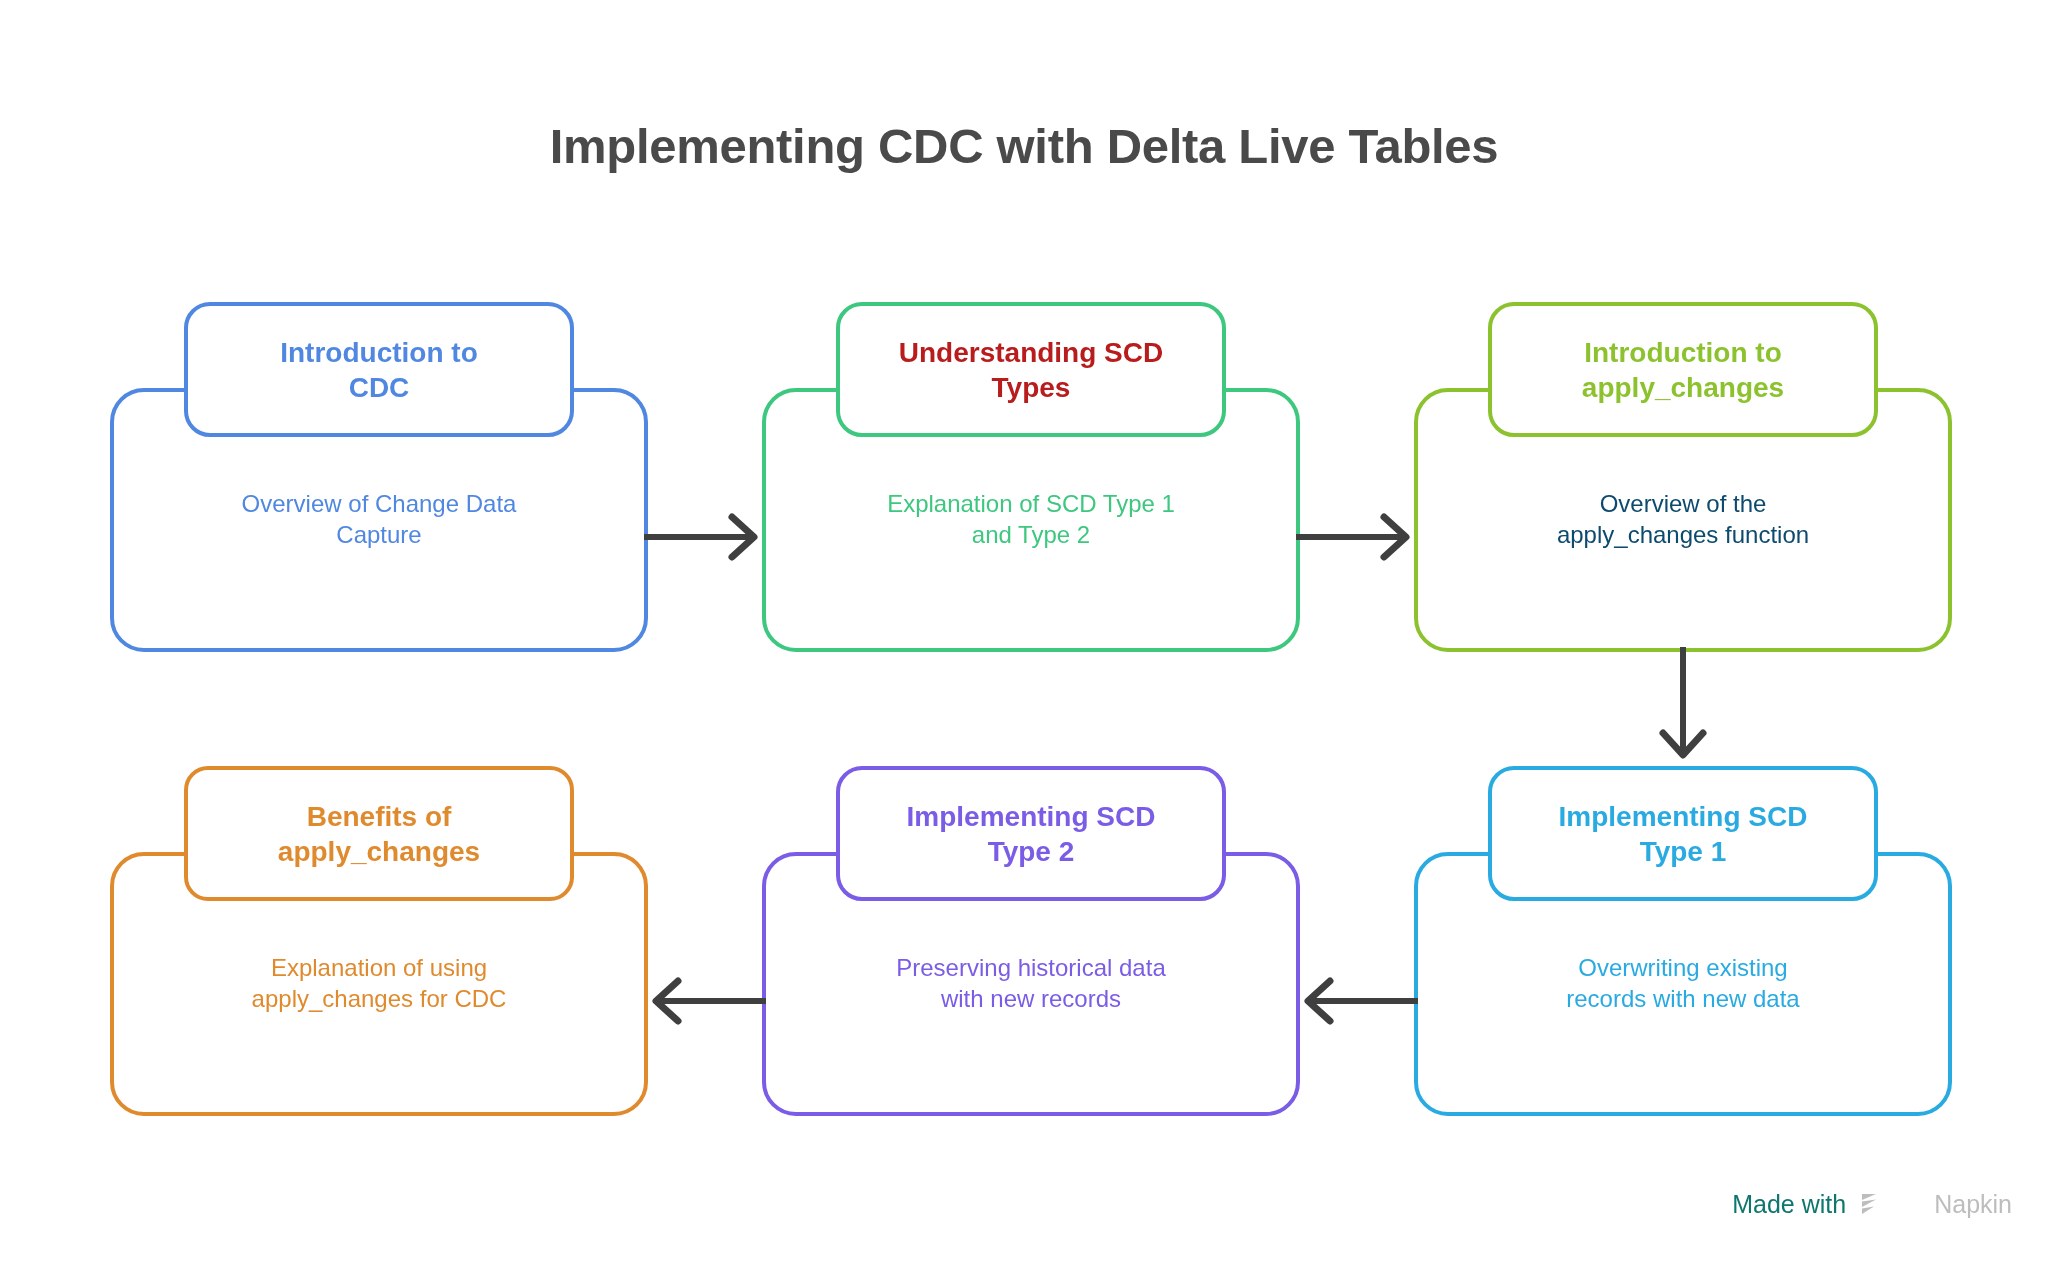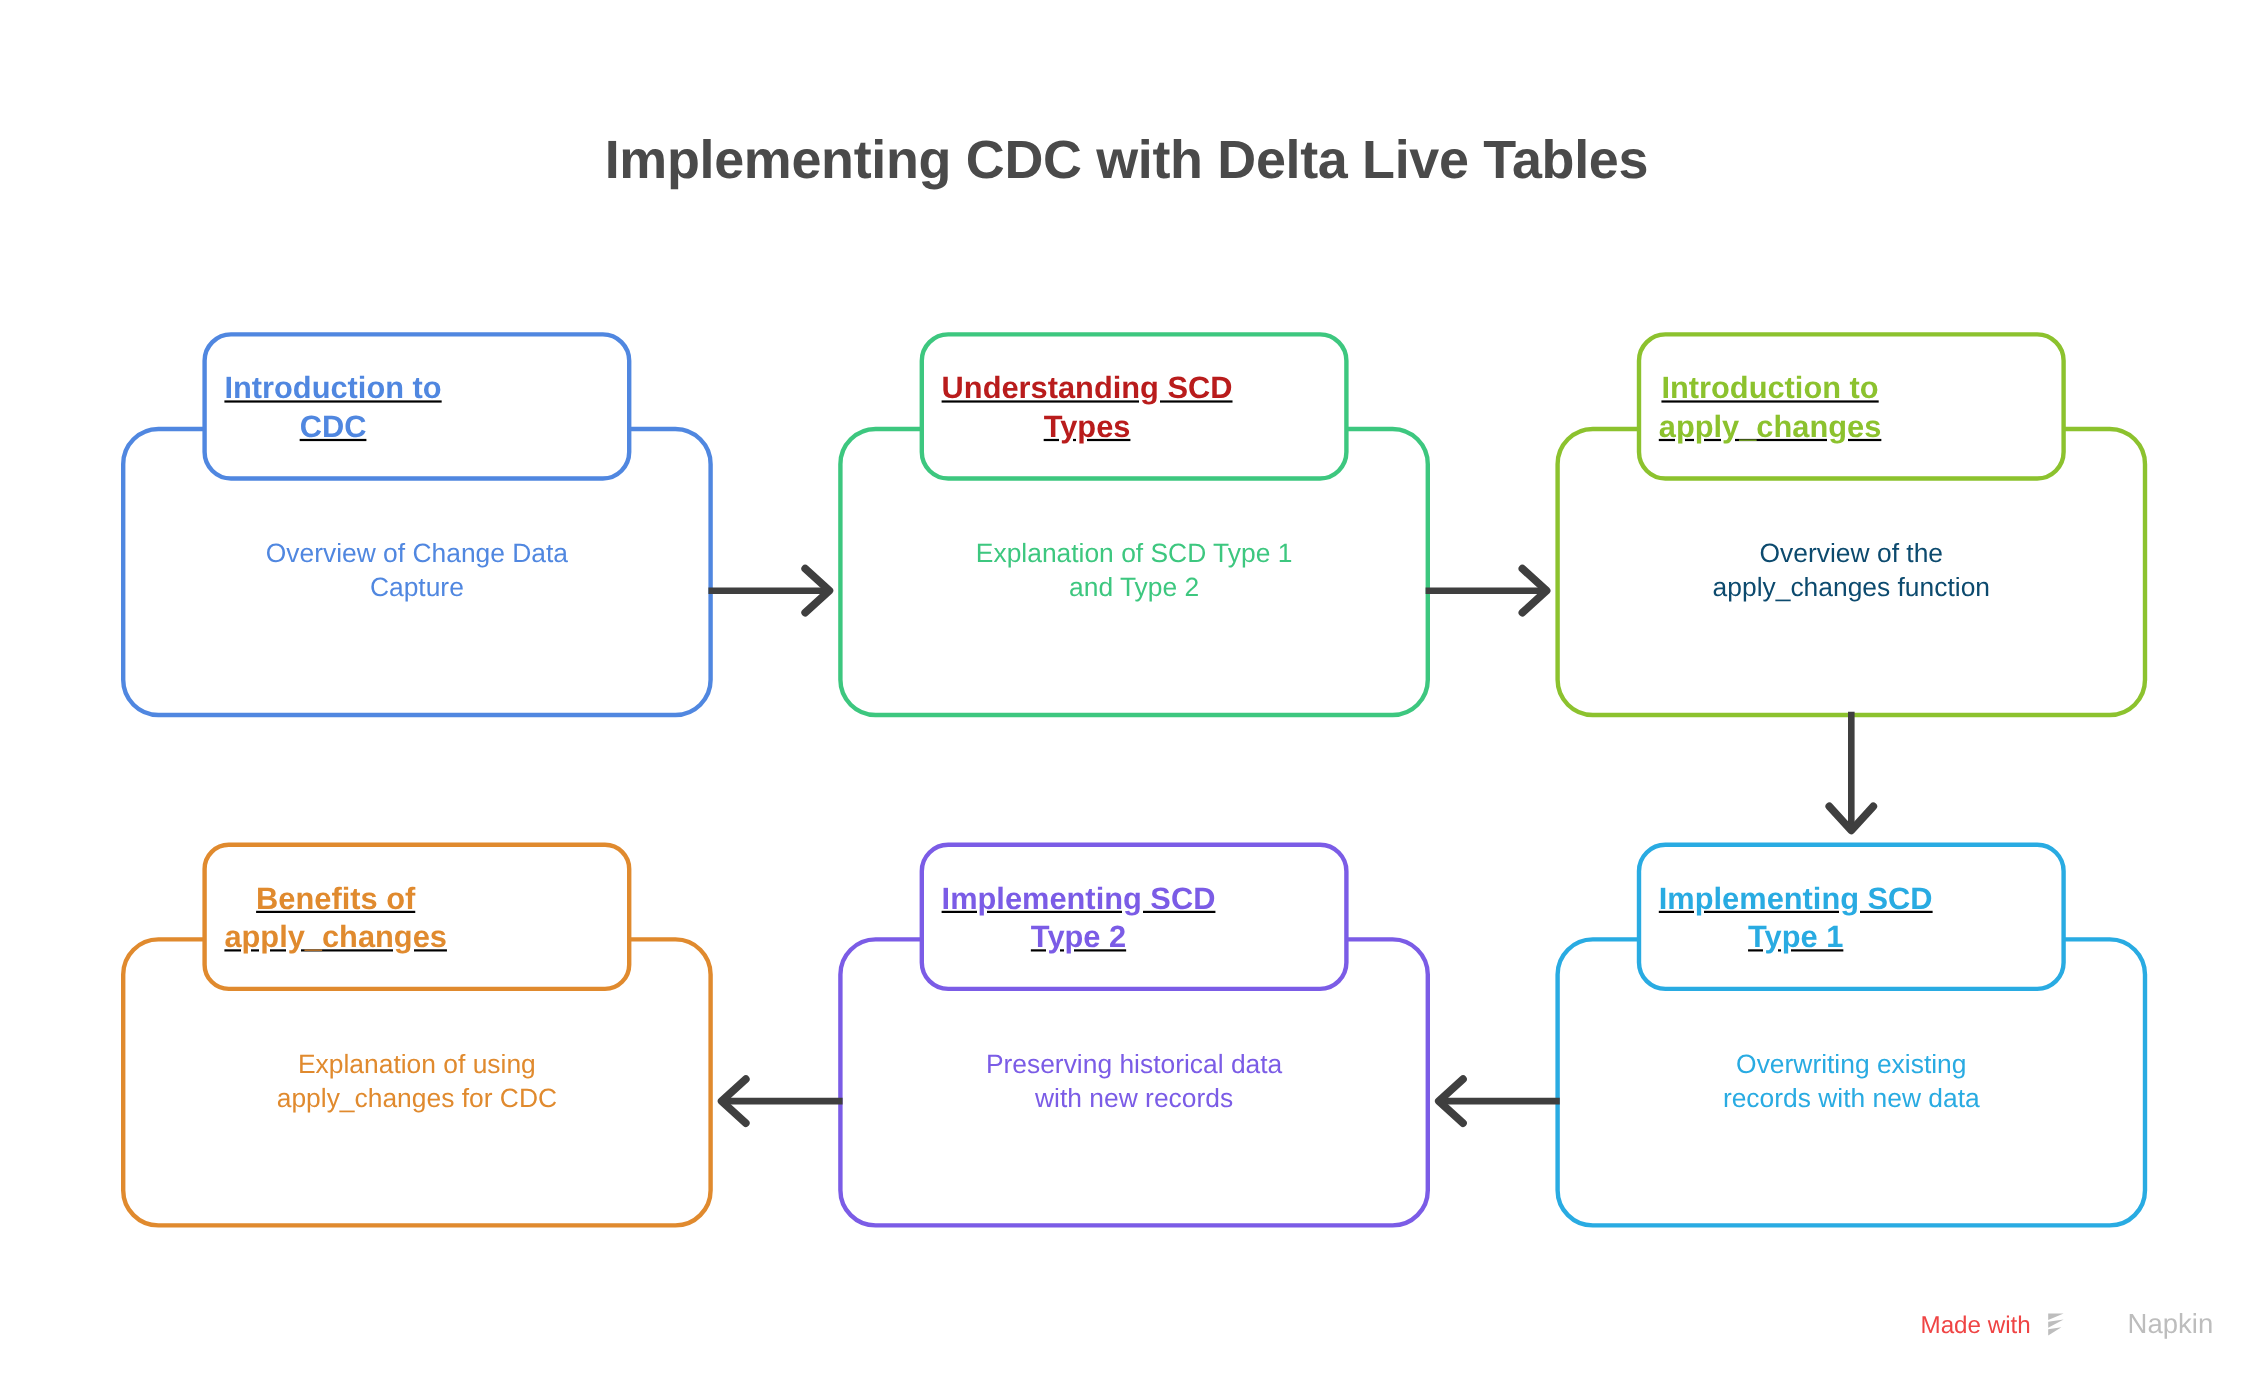--- a/index.html
+++ b/index.html
@@ -54,22 +54,22 @@
     transform: translateX(-50%);
     top: 0;
     width: 390px;
     height: 135px;
     box-sizing: border-box;
     border: 4px solid #000;
     border-radius: 26px;
     background: #ffffff;
     display: flex;
     align-items: center;
+    justify-content: center;
     z-index: 3;
-    text-decoration: underline;
   }
   .card-header-text {
     font-size: 28px;
     font-weight: bold;
     line-height: 1.25;
     text-align: center;
     padding: 0 16px;
     white-space: pre-line;
   }
   .card-desc {
@@ -196,21 +196,21 @@
     <polyline points="38,12 16,32 38,52" fill="none" stroke="#3f3f3f" stroke-width="7" stroke-linecap="round" stroke-linejoin="round"></polyline>
   </svg>
 
   <svg class="arrow" style="left:640px; top:969px; width:130px; height:64px;" viewBox="0 0 130 64">
     <line x1="18" y1="32" x2="126" y2="32" stroke="#3f3f3f" stroke-width="6"></line>
     <polyline points="38,12 16,32 38,52" fill="none" stroke="#3f3f3f" stroke-width="7" stroke-linecap="round" stroke-linejoin="round"></polyline>
   </svg>
 
   <div style="position:absolute; right:36px; top:1190px; display:flex;
               align-items:center; gap:10px;">
-    <span style="font-size:22px; color:#ef4444;">Made with</span>
+    <span style="font-size:25px; color:#0f766e;">Made with</span>
     <svg width="28" height="28" viewBox="0 0 28 28">
       <g fill="#bdbdbd">
         <polygon points="6,3 20,3 6,9"></polygon>
         <polygon points="6,10.5 20,8.5 6,16"></polygon>
         <polygon points="6,17.5 18,15.5 6,23"></polygon>
       </g>
     </svg>
     <span style="font-size:25px; color:#bdbdbd;margin-left:40px;">Napkin</span>
   </div>
 

